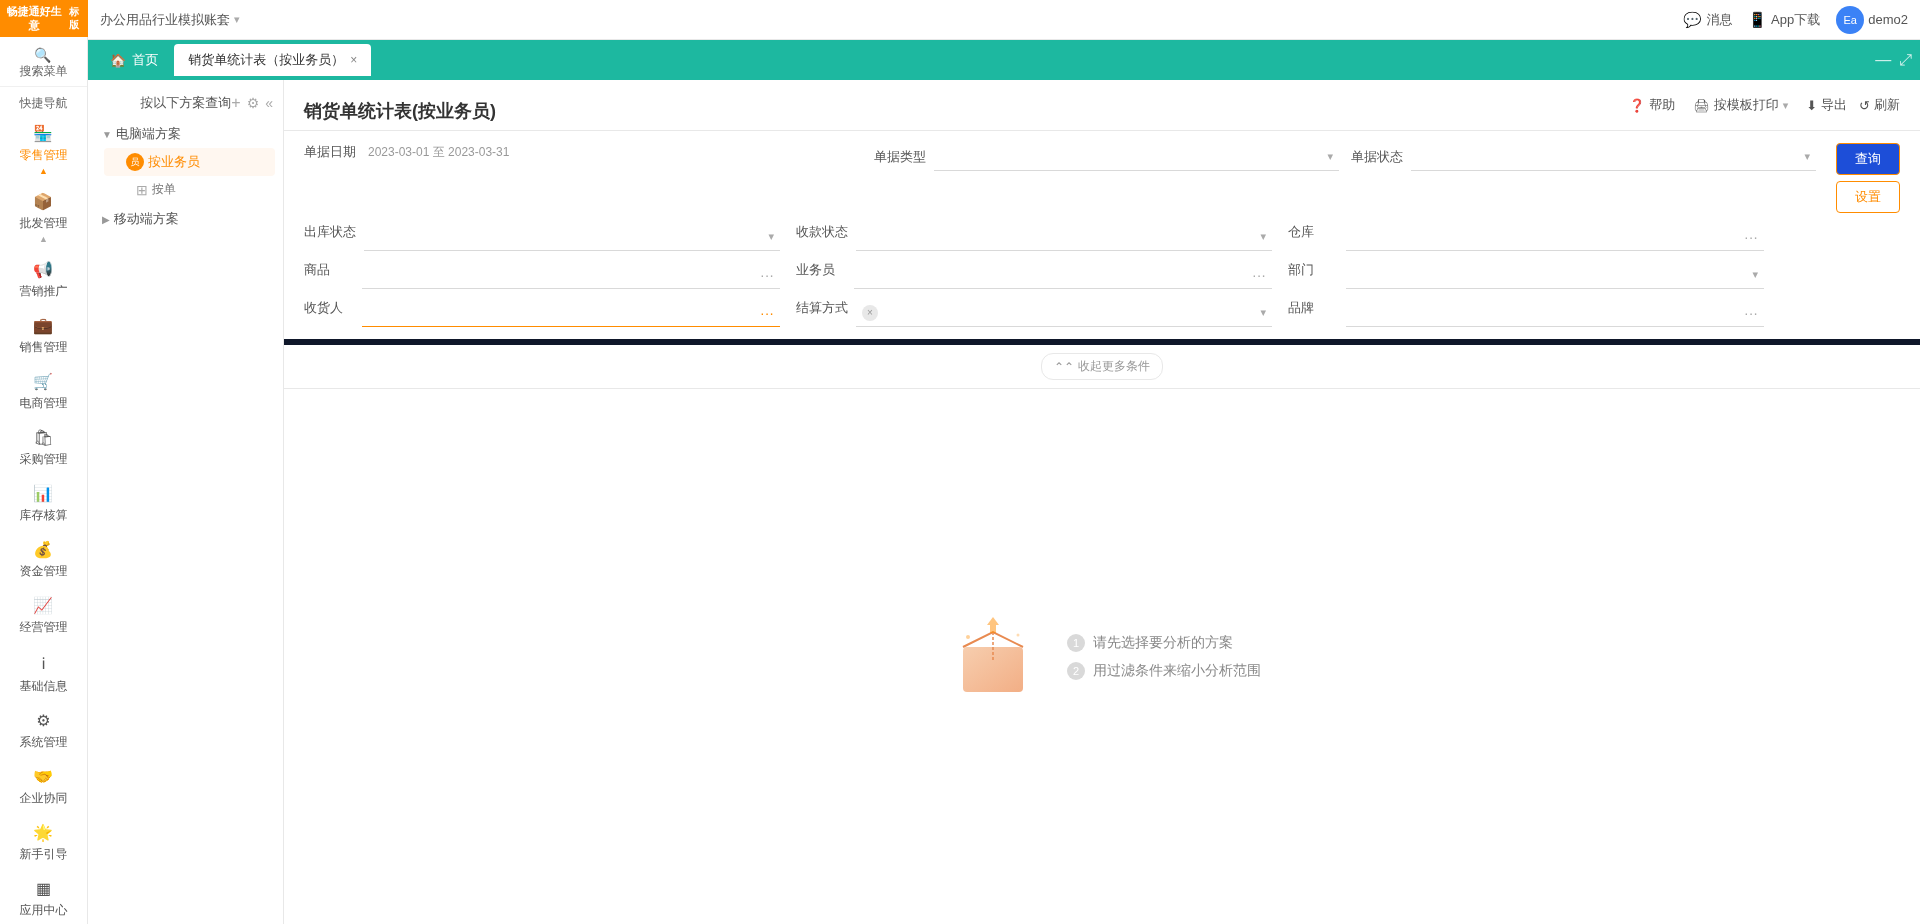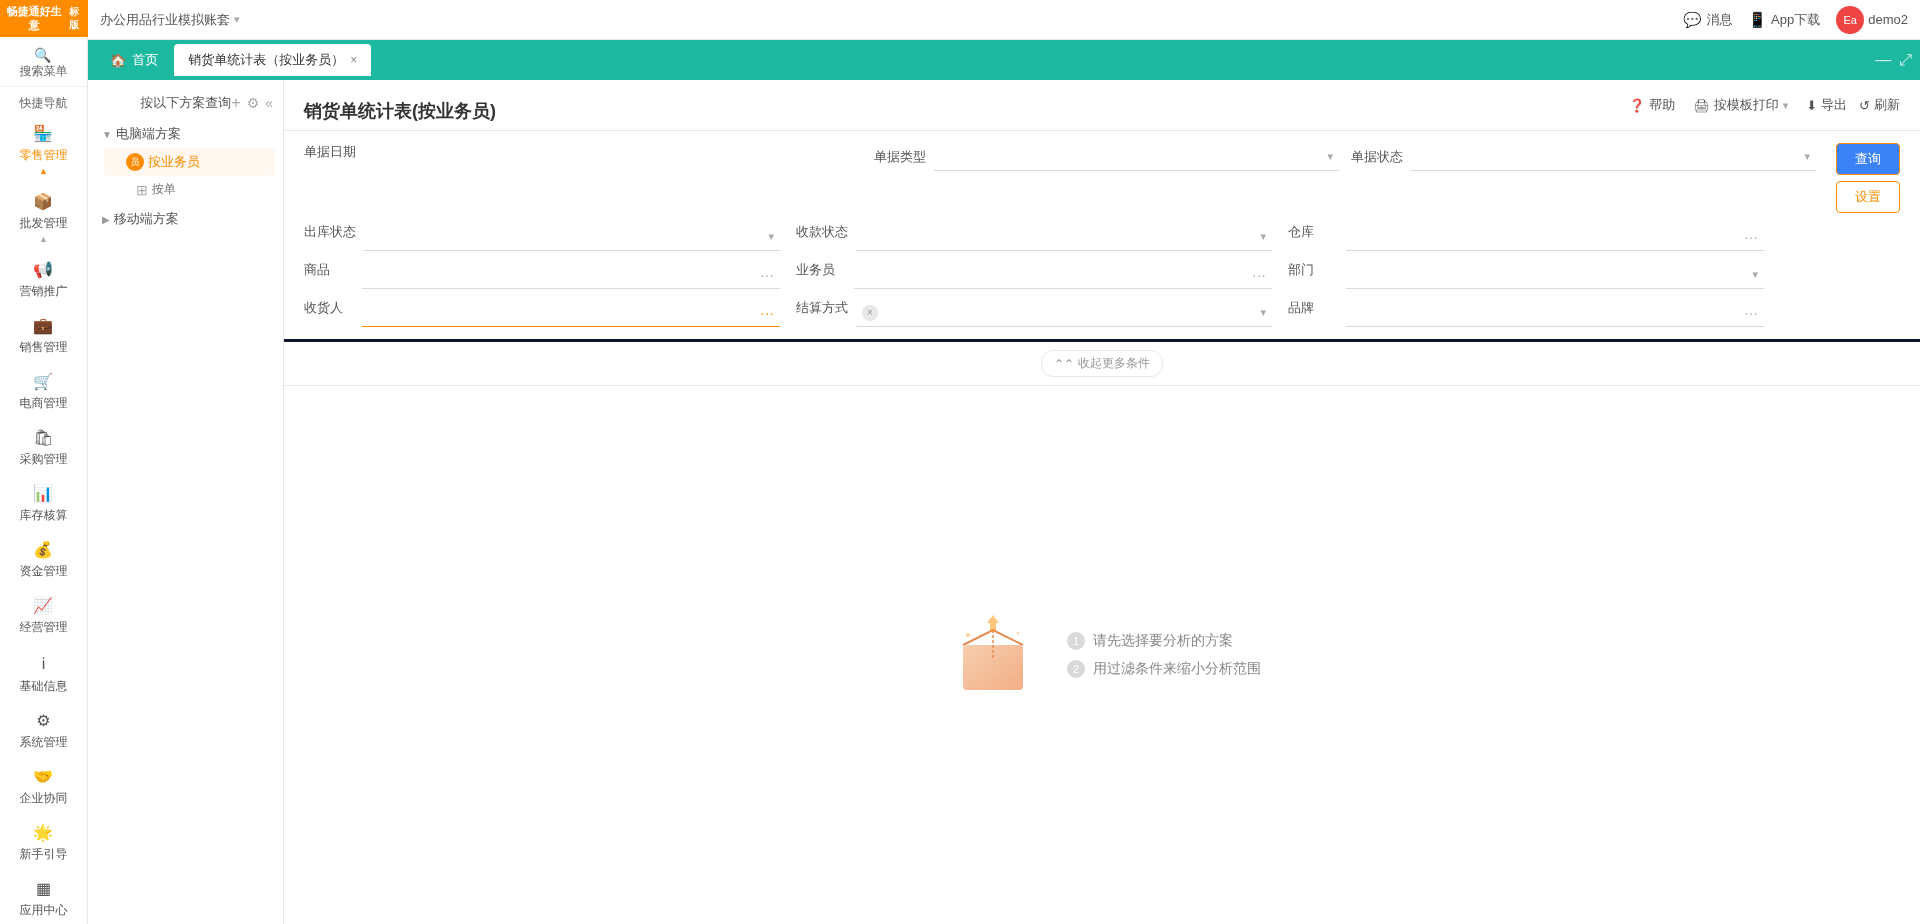--- a/index.html
+++ b/index.html
@@ -104,21 +104,21 @@
     .top-bar-right-item {
       display: flex;
       align-items: center;
       gap: 4px;
       cursor: pointer;
     }
     .avatar {
       width: 28px;
       height: 28px;
       border-radius: 50%;
-      background: #ef4444;
+      background: #3b82f6;
       display: flex;
       align-items: center;
       justify-content: center;
       color: #fff;
       font-size: 11px;
     }
 
     
     .tab-bar {
       height: 40px;
@@ -285,21 +285,21 @@
       align-items: center;
       gap: 4px;
       cursor: pointer;
       color: #555;
     }
 
     
     .filter-area {
       background: #fff;
       padding: 12px 20px;
-      border-bottom: 3px solid #0f172a;
+      border-bottom: 6px solid #0f172a;
     }
     .filter-row {
       display: flex;
       align-items: center;
       gap: 16px;
       margin-bottom: 10px;
     }
     .filter-row:last-child { margin-bottom: 0; }
     .filter-field {
       display: flex;
@@ -380,21 +380,21 @@
 
     
     .action-btn {
       padding: 6px 18px;
       border-radius: 4px;
       font-size: 13px;
       cursor: pointer;
       border: 1px solid transparent;
     }
     .btn-primary {
-      background: #3b82f6;
+      background: #1d4ed8;
       color: #fff;
       border-color: #ff8c00;
     }
     .btn-secondary {
       background: #fff;
       color: #ff8c00;
       border-color: #ff8c00;
     }
     .action-buttons {
       display: flex;
@@ -631,20 +631,21 @@
           </div>
         </div>
       </div>
 
       <div class="filter-area">
 
         <div style="display:flex;gap:12px;margin-bottom:10px;align-items:flex-start;">
           <div style="display:flex;align-items:center;gap:8px;flex:1.2;">
             <span class="filter-label">单据日期</span>
             <div style="display:flex;flex-direction:column;gap:2px;flex:1;">
+              <div class="date-range">2023-03-01 至 2023-03-31</div>
             </div>
           </div>
           <div style="display:flex;align-items:center;gap:8px;flex:1;">
             <span class="filter-label">单据类型</span>
             <div class="filter-control" style="flex:1;">
               <span></span>
               <span class="dropdown-arrow">▾</span>
             </div>
           </div>
           <div style="display:flex;align-items:center;gap:8px;flex:1;">

